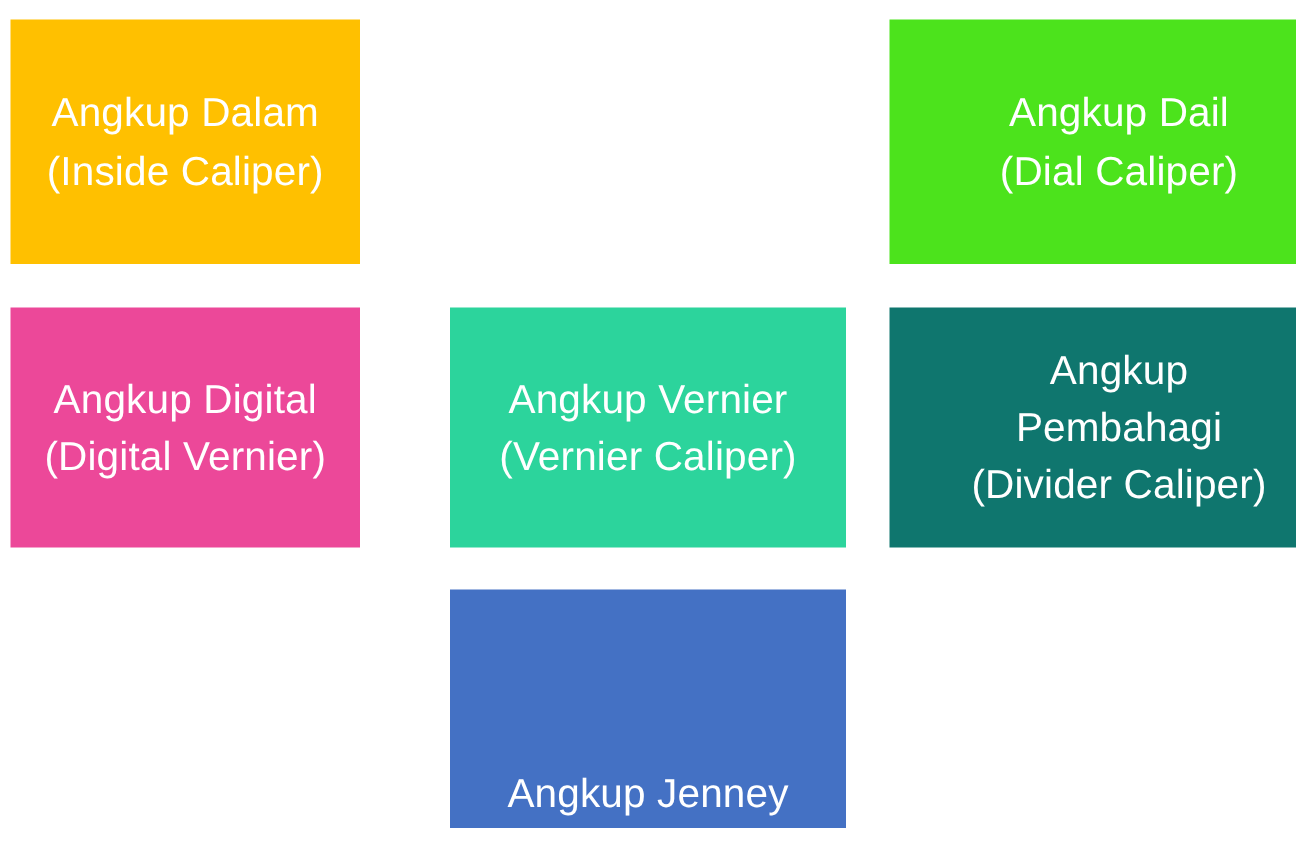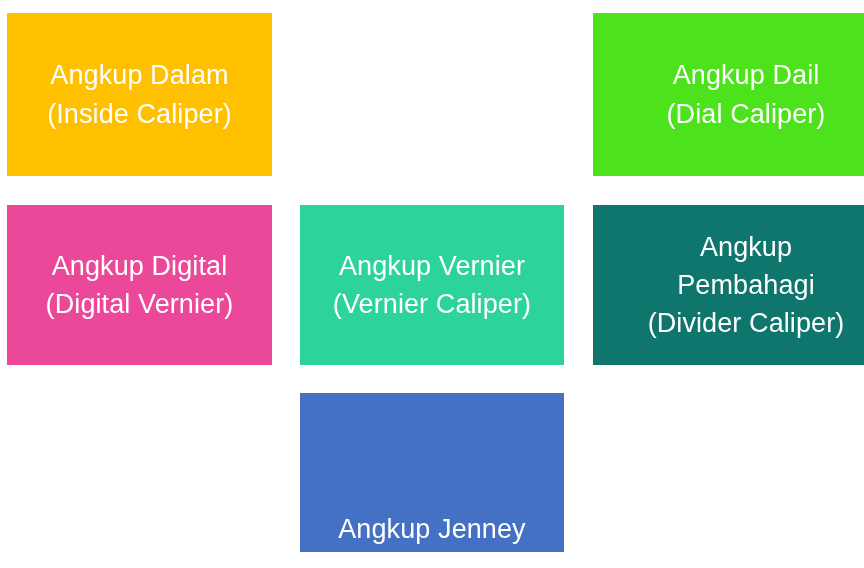--- a/index.html
+++ b/index.html
@@ -41,21 +41,21 @@
   }
 
   
   .tile-r1 { top: 13px; height: 163px; }
   
   .tile-r2 { top: 205px; height: 160px; }
   
   .tile-r3 { top: 393px; height: 159px; align-items: flex-end; }
 
   
-  .tile-c1 { left: 7px;   width: 265px; }
+  .tile-c1 { left: 7px;   width: 233px; }
   .tile-c2 { left: 300px; width: 264px; }
   .tile-c3 { left: 593px; width: 306px; }
 </style>
 </head>
 <body style="background-color: rgb(255, 255, 255);">
 
 <div id="tile-grid">
 
   <div class="tile tile-r1 tile-c1" style="background-color: rgb(255, 192, 0);">
     <span class="tile-label">Angkup Dalam

